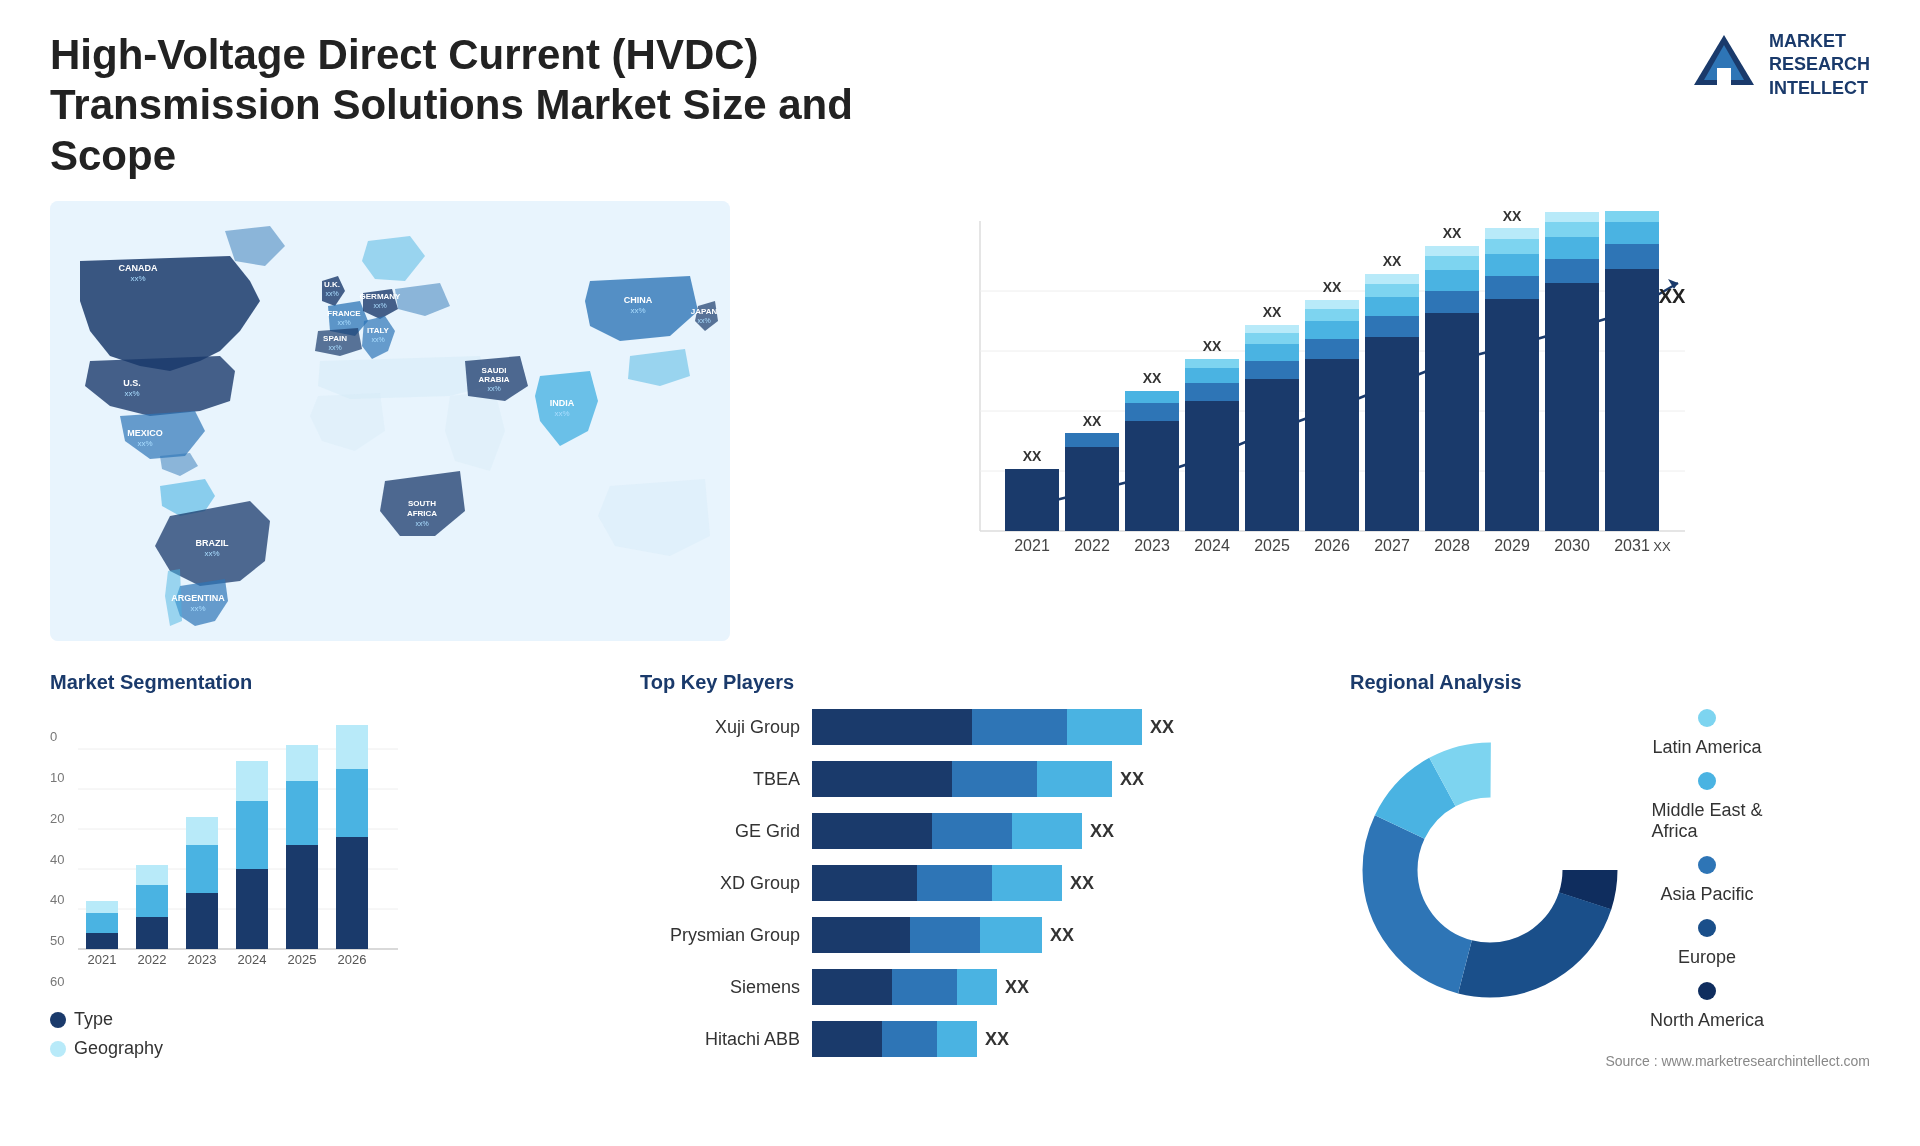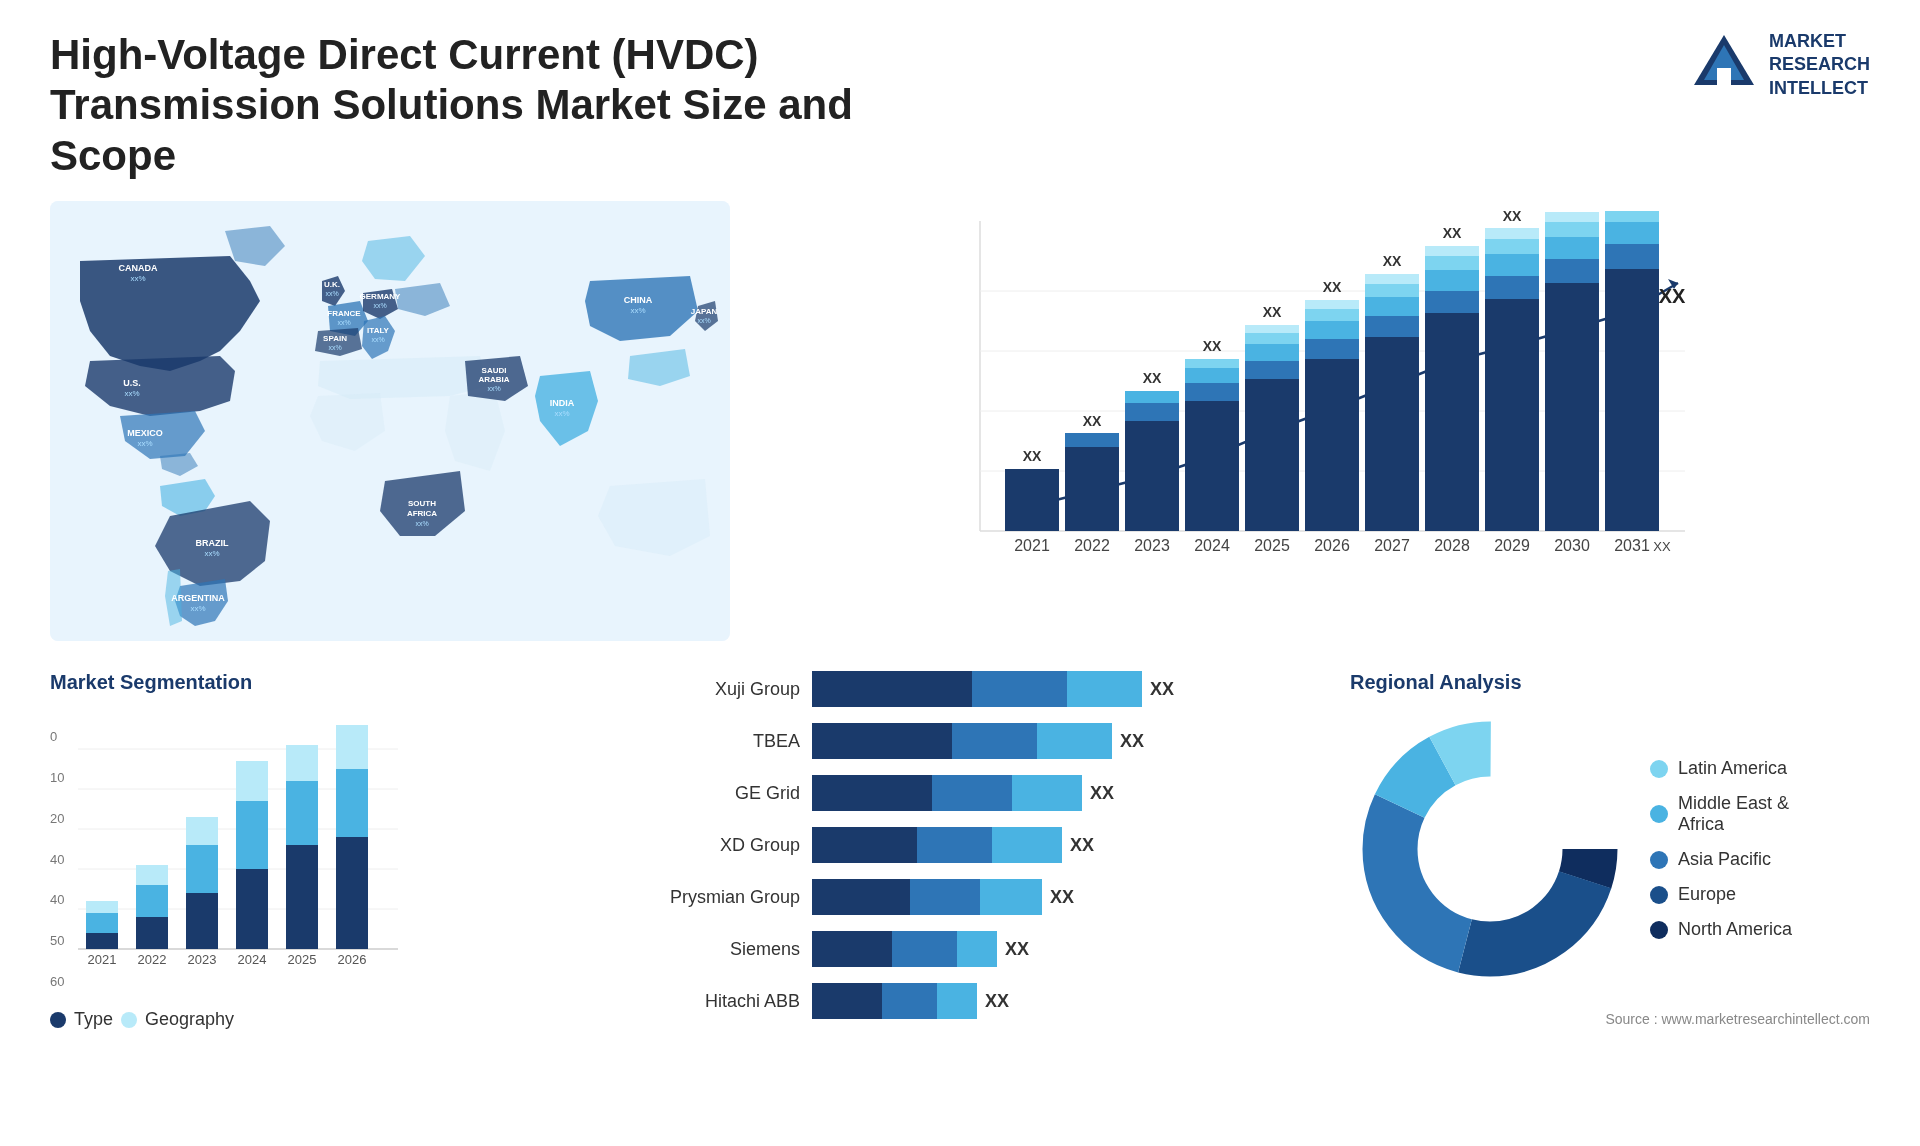--- a/index.html
+++ b/index.html
@@ -102,21 +102,21 @@
       justify-content: space-between;
       height: 260px;
       margin-right: 6px;
       font-size: 13px;
       color: #777;
       padding-bottom: 0;
     }
     .seg-legend {
       margin-top: 20px;
       display: flex;
-      flex-direction: row;
+      flex-direction: column;
       gap: 8px;
     }
     .legend-item {
       display: flex;
       align-items: center;
       gap: 8px;
       font-size: 18px;
       color: #333;
     }
     .legend-dot {
@@ -175,20 +175,21 @@
       display: flex;
       flex-direction: column;
       gap: 14px;
     }
     .regional-legend-item {
       display: flex;
       align-items: center;
       gap: 10px;
       font-size: 18px;
       color: #333;
+      flex-direction: column;
     }
     .regional-legend-dot {
       width: 18px;
       height: 18px;
       border-radius: 50%;
       flex-shrink: 0;
     }
     .source-text {
       font-size: 14px;
       color: #888;
@@ -491,20 +492,21 @@
             <span>Type</span>
           </div>
           <div class="legend-item">
             <div class="legend-dot" style="background:#b8eaf9;"></div>
             <span>Geography</span>
           </div>
         </div>
       </div>
 
       <div class="players-area">
+        <div class="section-title">Top Key Players</div>
         <div>
 
           <div class="player-row">
             <div class="player-name">Xuji Group</div>
             <div class="player-bar-container">
               <div class="player-bar" style="width:330px">
                 <div class="player-bar-seg1" style="width:160px;"></div>
                 <div class="player-bar-seg2" style="width:95px;"></div>
                 <div class="player-bar-seg3" style="width:75px;"></div>
               </div>

